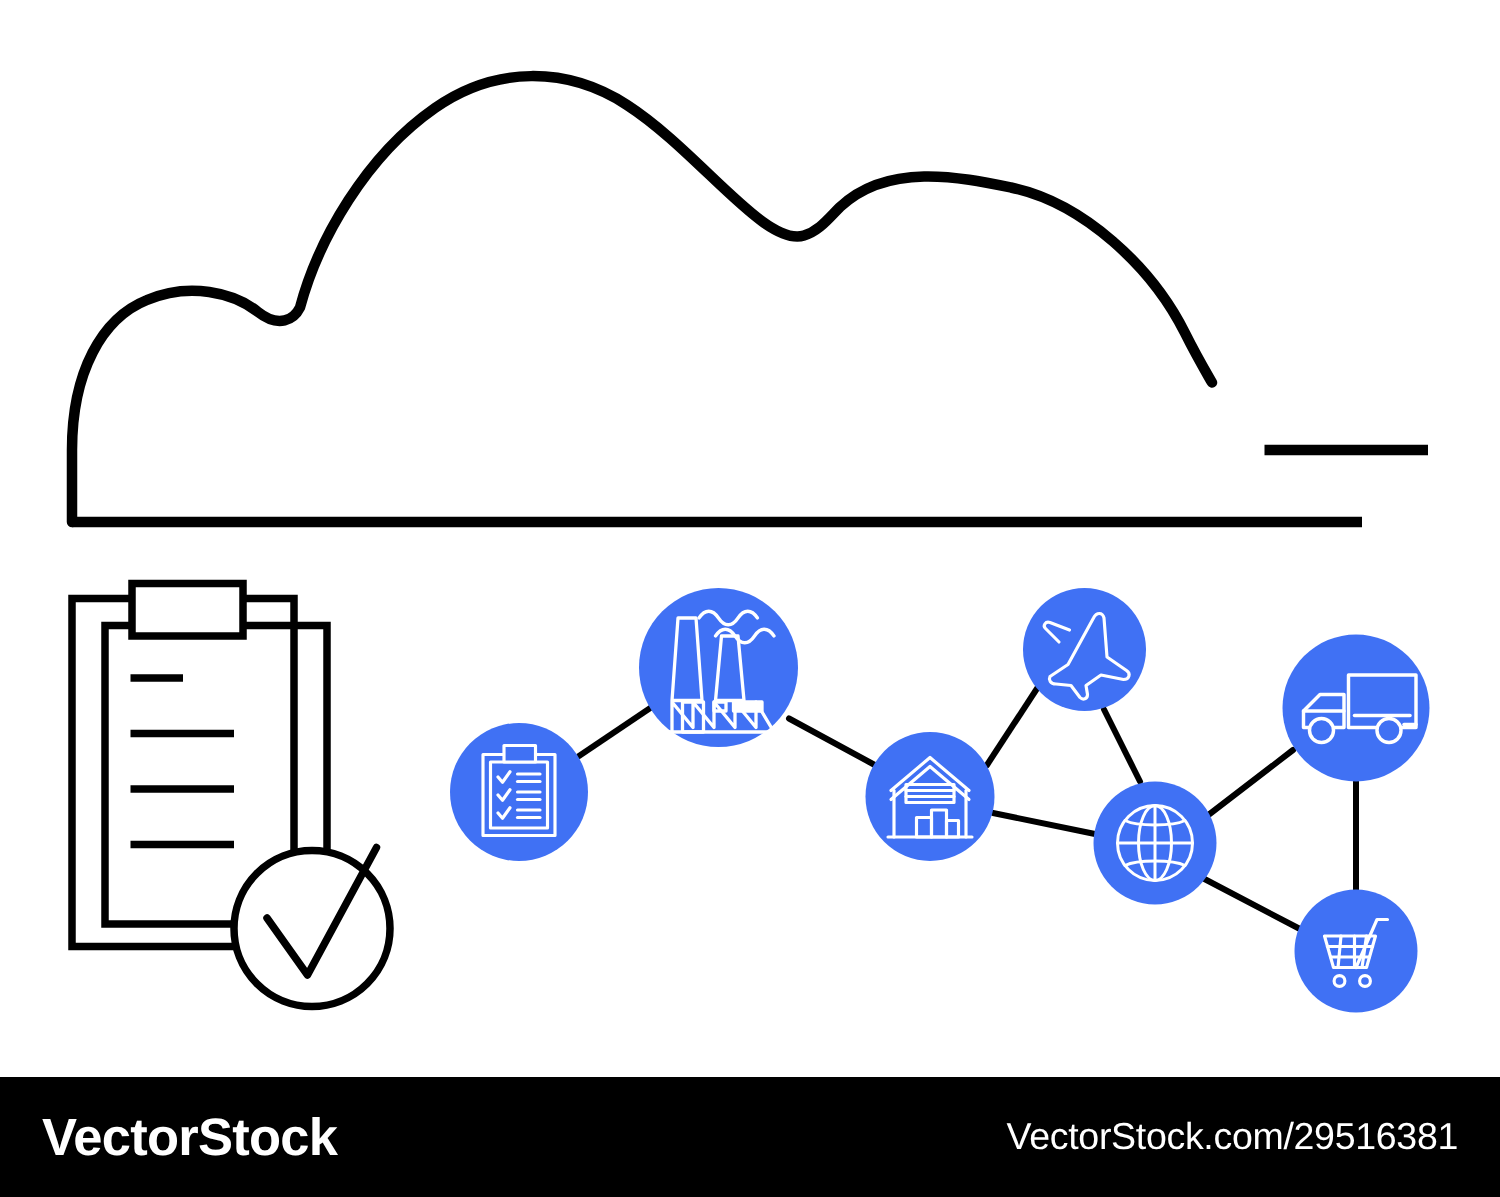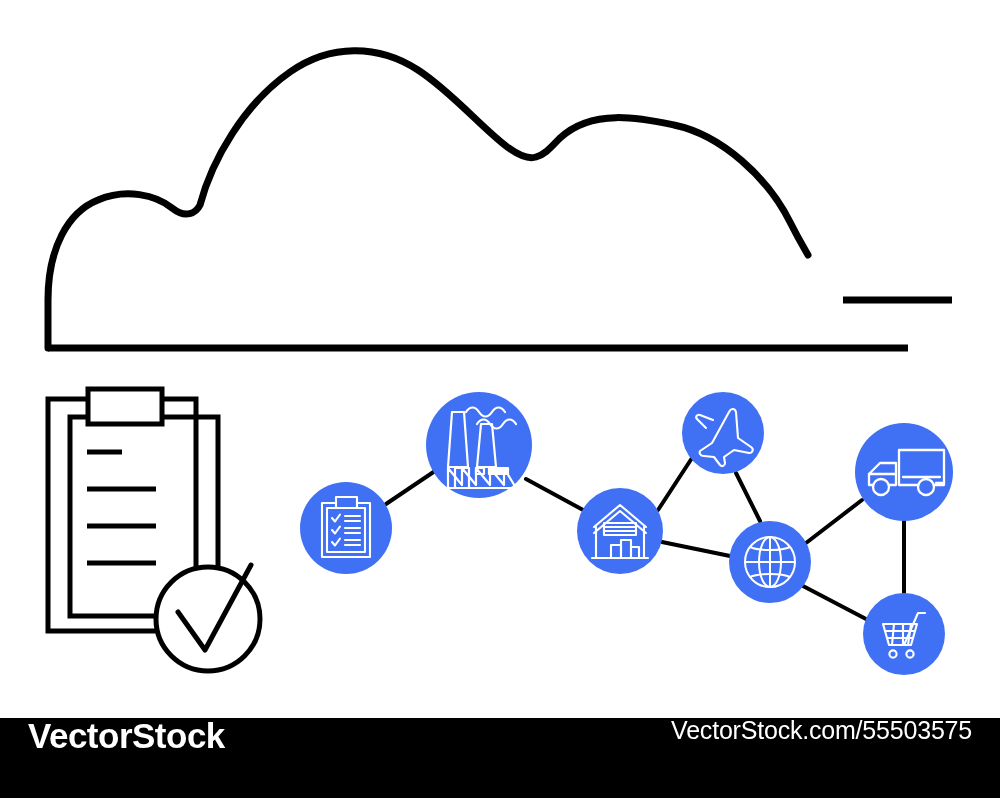--- a/index.html
+++ b/index.html
@@ -30,21 +30,21 @@
     display: block;
   }
   #watermark-bar {
     position: absolute;
     left: 0;
     top: 718px;
     width: 1000px;
     height: 80px;
     background: #000000;
     display: flex;
-    align-items: flex-start;
+    align-items: center;
     justify-content: space-between;
     box-sizing: border-box;
     padding: 0 28px;
   }
   #brand-text {
     color: #ffffff;
     font-family: "Liberation Sans", sans-serif;
     font-weight: bold;
     font-size: 35px;
     letter-spacing: -0.5px;
@@ -243,16 +243,16 @@
           <circle cx="893" cy="654" r="3.6"></circle>
           <circle cx="910" cy="654" r="3.6"></circle>
         </g>
       </g>
 
     </svg>
   </div>
 
   <div id="watermark-bar">
     <span id="brand-text">VectorStock</span>
-    <span id="url-text">VectorStock.com/55503575</span>
+    <span id="url-text">VectorStock.com/29516381</span>
   </div>
 
 </div>
 
 </body></html>

